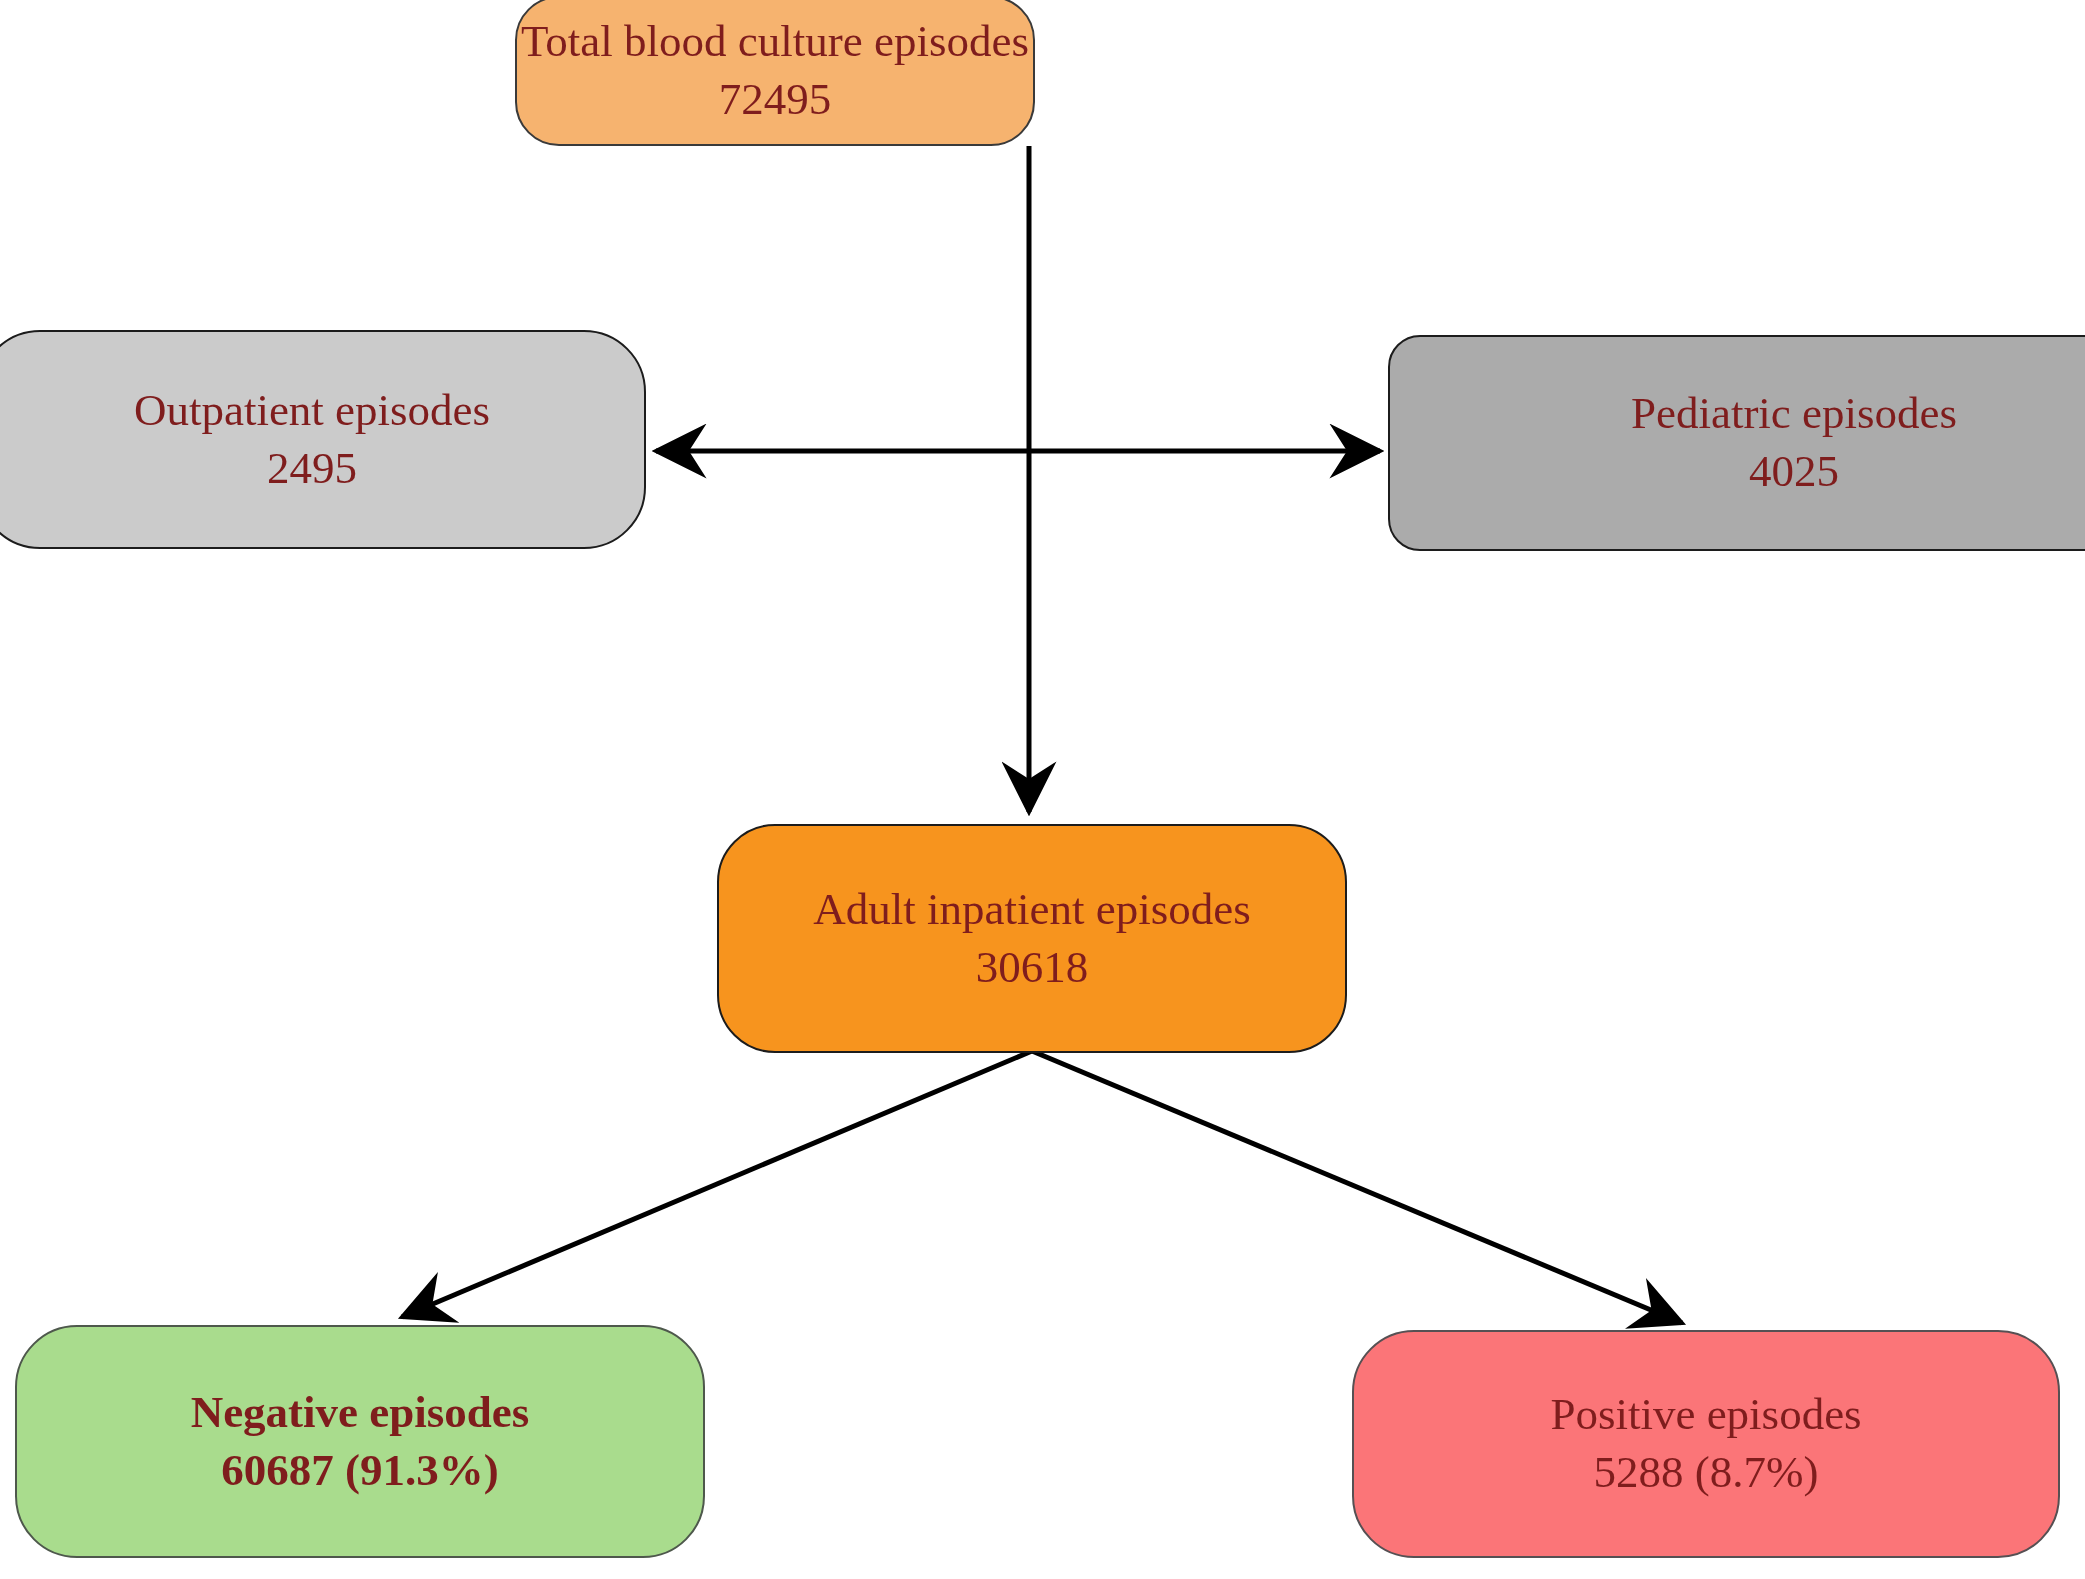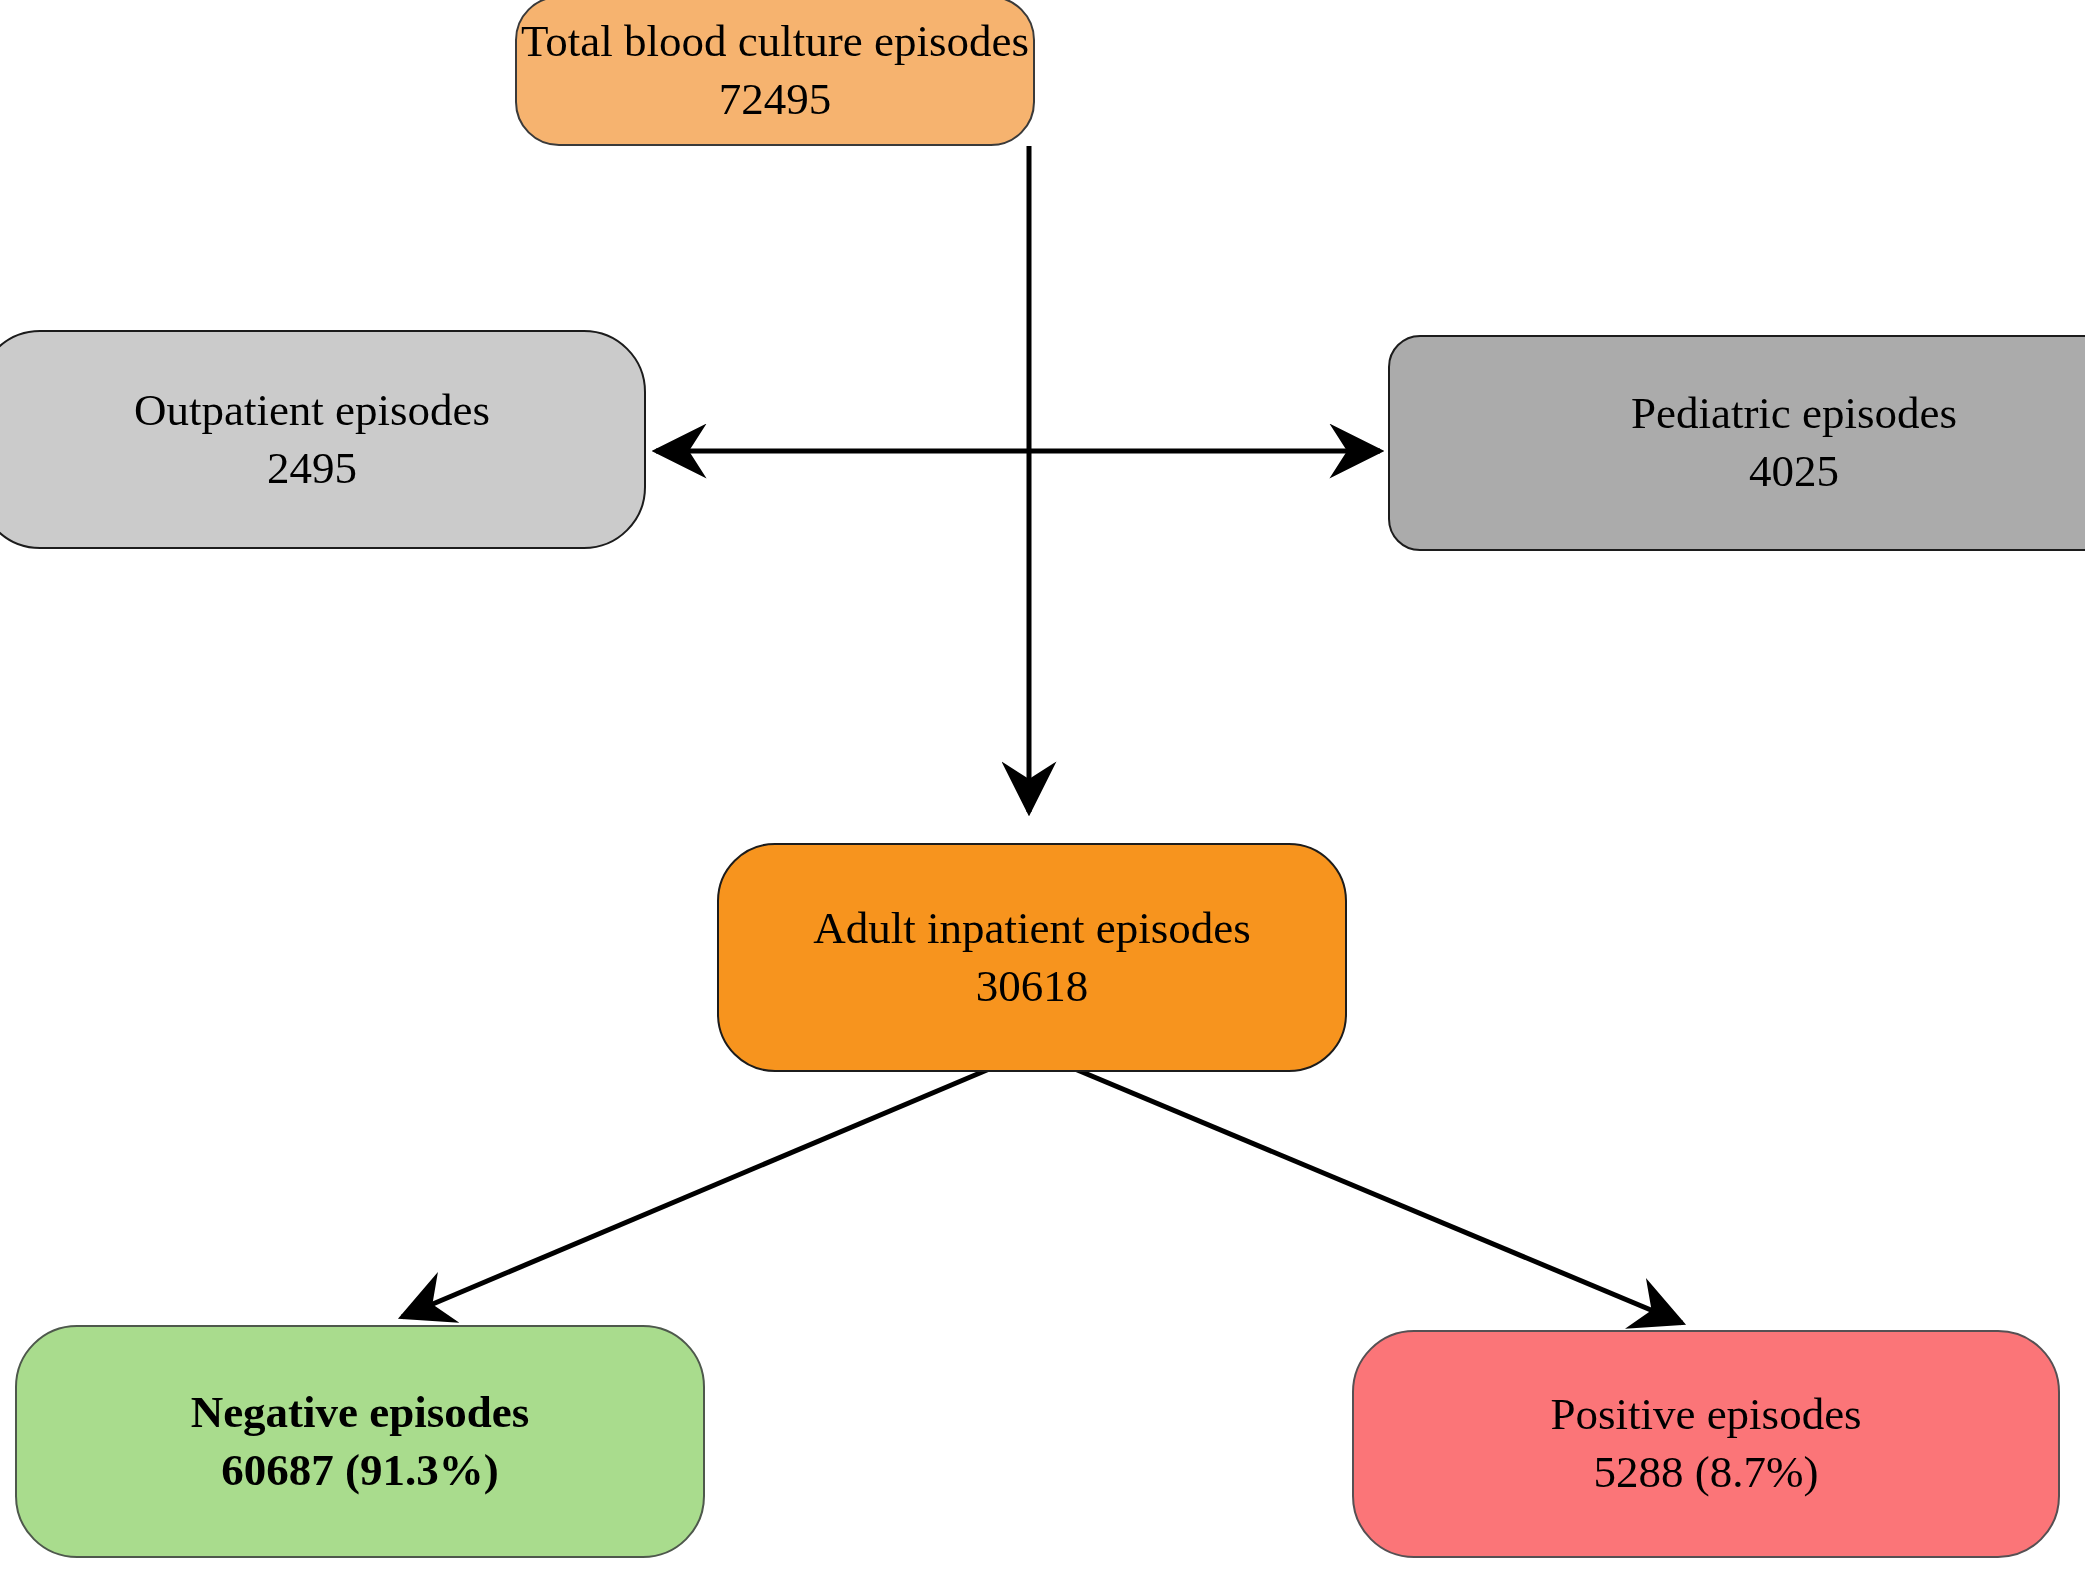--- a/index.html
+++ b/index.html
@@ -3,21 +3,21 @@
 <meta charset="utf-8">
 <style>
   html, body { margin: 0; padding: 0; background: #ffffff; }
   .canvas {
     position: relative;
     width: 2085px;
     height: 1579px;
     background: #ffffff;
     overflow: hidden;
     font-family: "Liberation Serif", "DejaVu Serif", serif;
-    color: #000000;
+    color: #7f1d1d;
   }
   .edges-layer {
     position: absolute;
     left: 0; top: 0;
     width: 2085px; height: 1579px;
     pointer-events: none;
   }
   .node {
     position: absolute;
     box-sizing: border-box;
@@ -88,21 +88,21 @@
   <div class="node node-outpatient" style="background-color: rgb(203, 203, 203);">
     <div class="label">Outpatient episodes</div>
     <div class="value">2495</div>
   </div>
 
   <div class="node node-pediatric" style="background-color: rgb(171, 171, 171);">
     <div class="label">Pediatric episodes</div>
     <div class="value">4025</div>
   </div>
 
-  <div class="node node-adult" style="background-color: rgb(247, 148, 30); margin-top: 19px;">
+  <div class="node node-adult" style="background-color: rgb(247, 148, 30);">
     <div class="label">Adult inpatient episodes</div>
     <div class="value">30618</div>
   </div>
 
   <div class="node node-negative" style="background-color: rgb(169, 220, 141);">
     <div class="label">Negative episodes</div>
     <div class="value">60687 (91.3%)</div>
   </div>
 
   <div class="node node-positive" style="background-color: rgb(251, 117, 120);">

